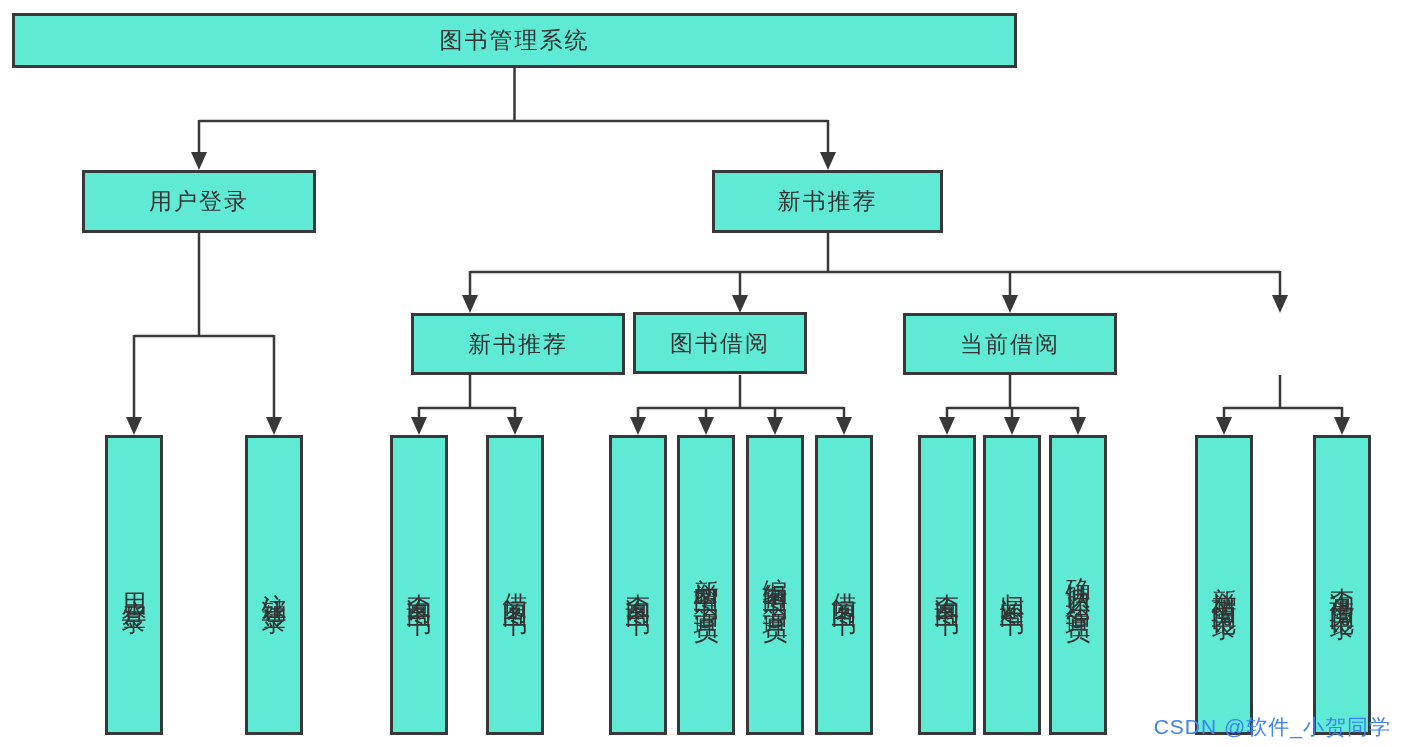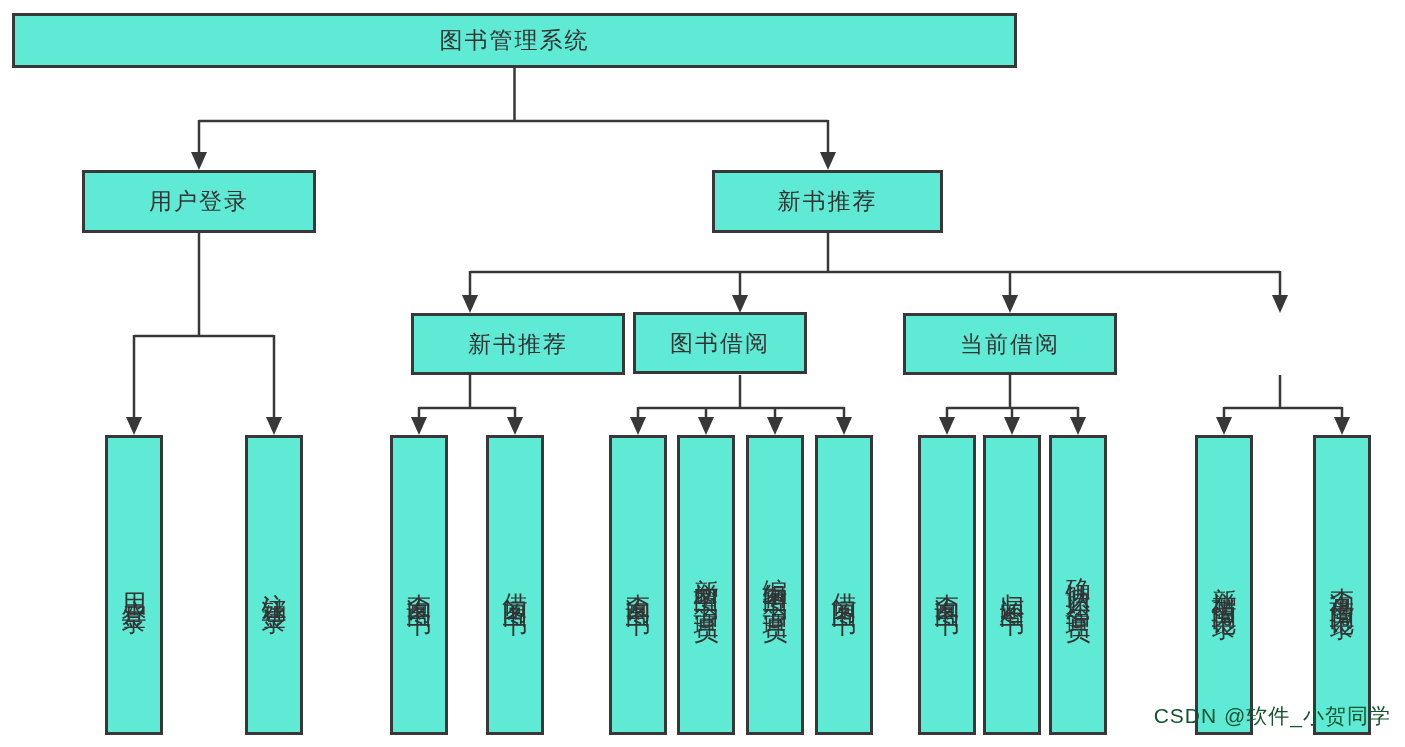--- a/index.html
+++ b/index.html
@@ -42,23 +42,23 @@
   .v-node {
     writing-mode: vertical-rl;
     text-orientation: mixed;
     font-size: 25px;
     letter-spacing: 6px;
     line-height: 1;
   }
   .watermark {
     position: absolute;
     right: 14px;
-    bottom: 17px;
+    bottom: 6px;
     font-size: 21px;
-    color: #14532d;
+    color: #3b82f6;
     letter-spacing: 1px;
     white-space: nowrap;
   }
 </style>
 </head>
 <body>
 
 <div class="canvas">
 
   <svg class="connectors" viewBox="0 0 1405 747" xmlns="http://www.w3.org/2000/svg">

